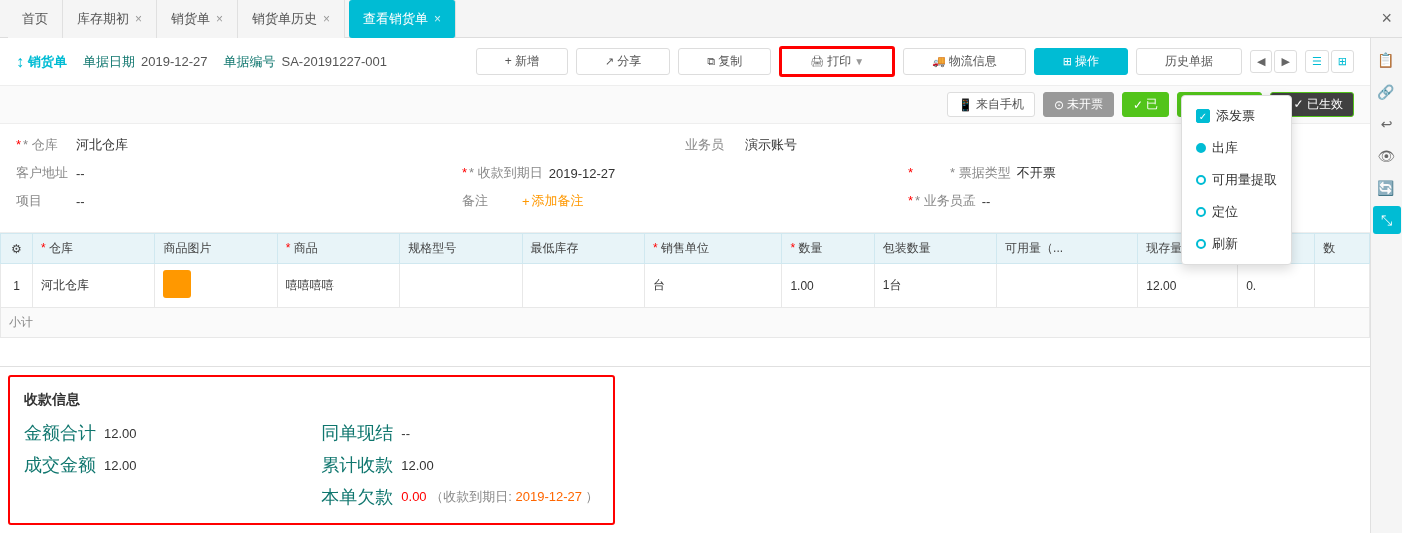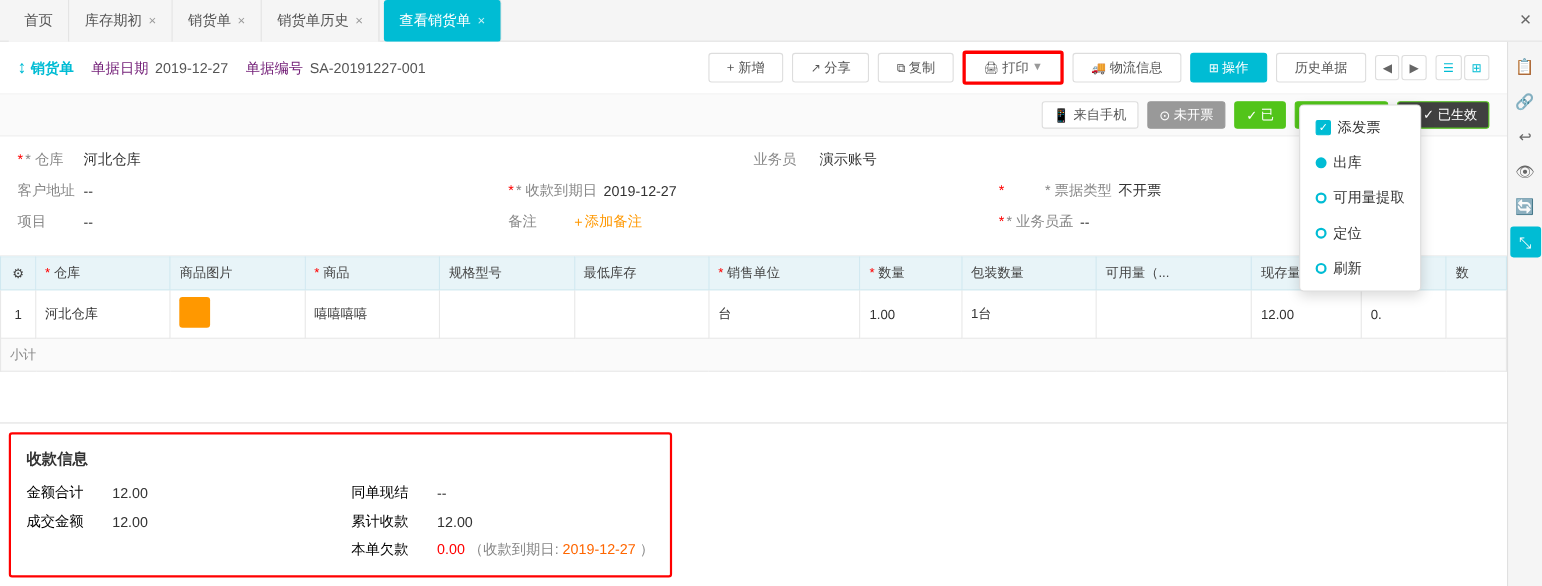--- a/index.html
+++ b/index.html
@@ -26,24 +26,24 @@
     .doc-header {
       display: flex; align-items: center; padding: 8px 16px; border-bottom: 1px solid #eee;
       background: #fff; min-height: 44px;
     }
     .doc-type-badge {
       display: flex; align-items: center; color: #00bcd4; font-weight: bold; font-size: 13px; margin-right: 16px;
     }
     .doc-type-badge .icon { margin-right: 4px; font-size: 16px; }
     .doc-meta { display: flex; align-items: center; gap: 16px; flex: 1; }
     .doc-meta-item { display: flex; align-items: center; gap: 6px; font-size: 13px; color: #555; }
-    .doc-meta-item label { color: #701a75; }
+    .doc-meta-item label { color: #0f766e; }
     .doc-actions { display: flex; align-items: center; gap: 8px; margin-left: auto; }
     .action-btn {
-      display: flex; align-items: center; gap: 3px; padding: 4px 16px; border: 1px solid #ddd;
+      display: flex; align-items: center; gap: 3px; padding: 4px 28px; border: 1px solid #ddd;
       background: #fff; border-radius: 3px; cursor: pointer; font-size: 12px; color: #555;
       white-space: nowrap;
     }
     .action-btn.cyan { background: #00bcd4; color: #fff; border-color: #00bcd4; }
 
     
     .toolbar-row {
       display: flex; align-items: center; padding: 6px 16px; border-bottom: 1px solid #eee;
       background: #fafafa; gap: 8px;
     }
@@ -79,21 +79,21 @@
 
     
     .bottom-section { display: flex; gap: 0; border-top: 1px solid #e0e0e0; }
     .payment-info {
       border: 2px solid red; margin: 8px; padding: 14px; border-radius: 3px;
       background: #fff; min-width: 520px;
     }
     .payment-info h3 { font-size: 14px; font-weight: bold; color: #333; margin-bottom: 12px; }
     .payment-grid { display: grid; grid-template-columns: 1fr 1fr; gap: 8px 20px; }
     .payment-row { display: flex; align-items: center; gap: 8px; }
-    .payment-label { color: #000000; font-size: 13px; min-width: 70px; }
+    .payment-label { color: #0f766e; font-size: 18px; min-width: 70px; }
     .payment-value { color: #333; font-size: 13px; }
 
     
     .right-sidebar {
       width: 32px; background: #f5f5f5; border-left: 1px solid #e0e0e0;
       display: flex; flex-direction: column; align-items: center; padding: 8px 0; gap: 4px;
       position: absolute; right: 0; top: 38px; height: calc(533px - 38px);
     }
     .sidebar-icon {
       width: 28px; height: 28px; display: flex; align-items: center; justify-content: center;

